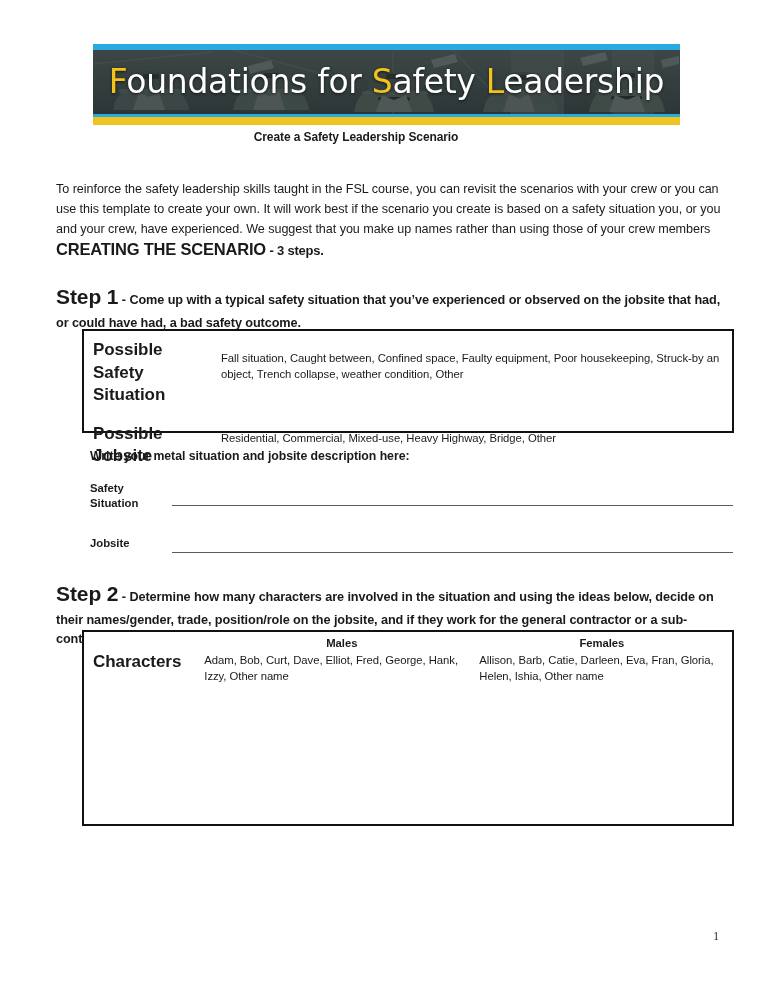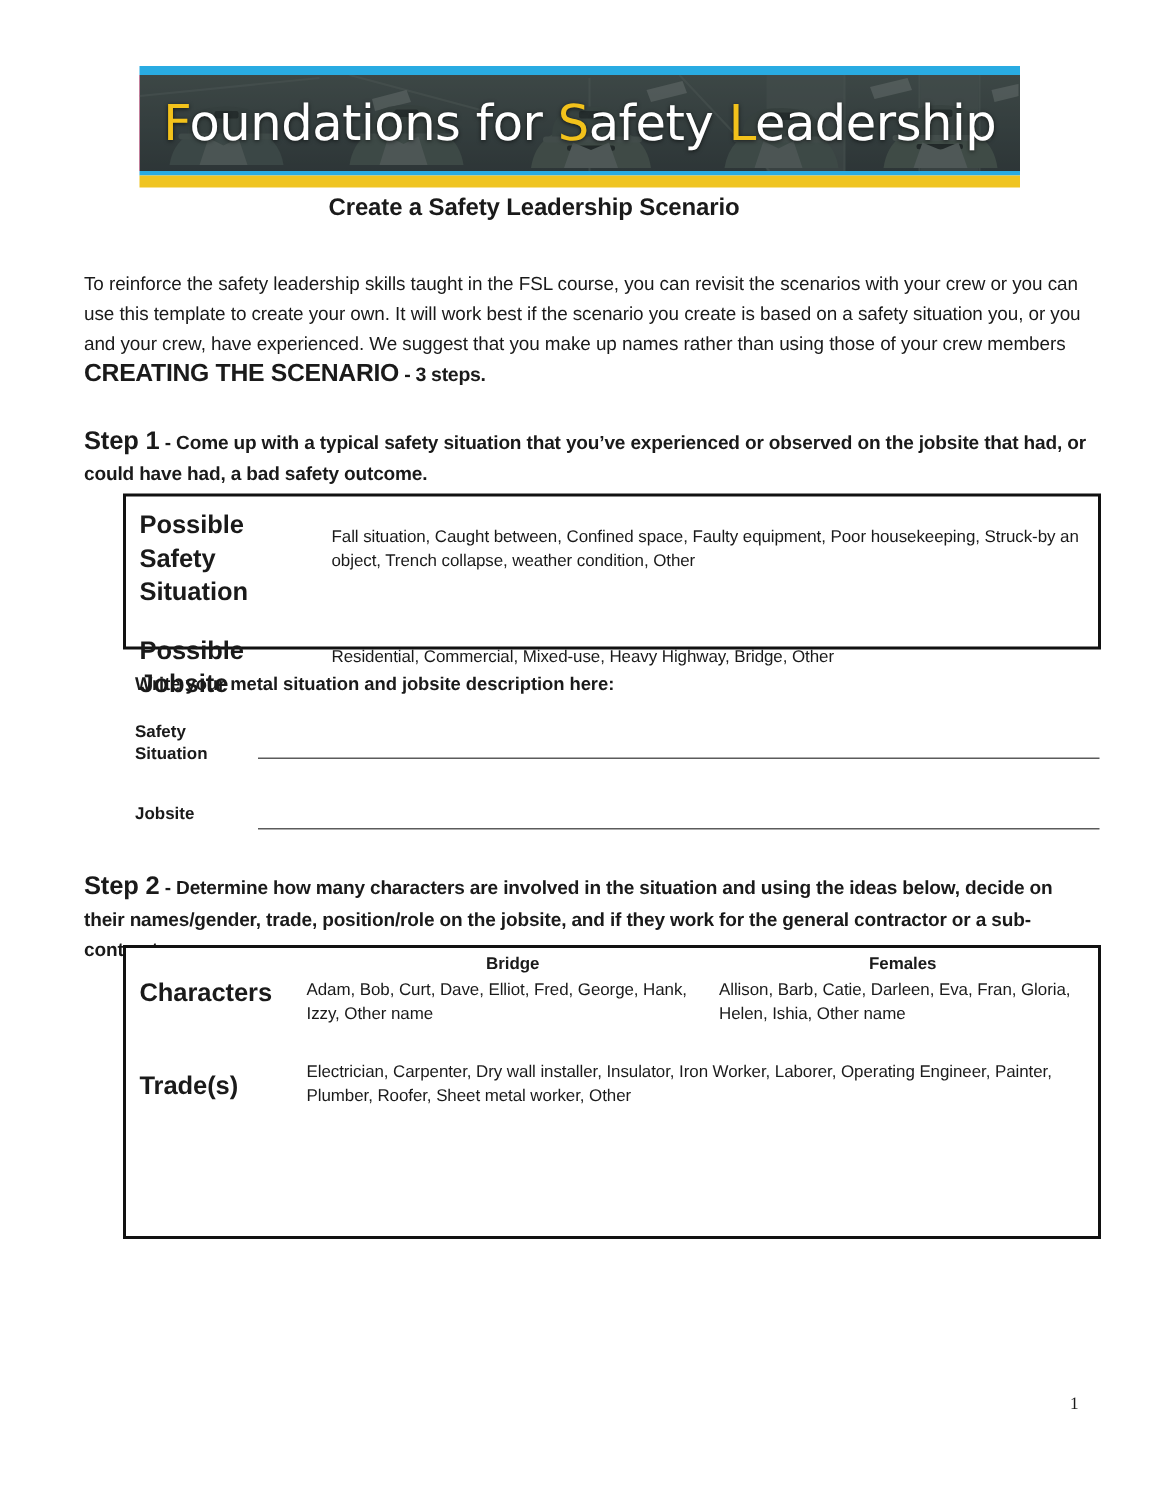--- a/index.html
+++ b/index.html
@@ -79,21 +79,21 @@
     white-space: nowrap;
   }
   .banner-title .cap { color: #F3C21B; }
 
   
   .doc-title {
     position: absolute;
     left: 0; top: 130px;
     width: 712px;
     text-align: center;
-    font-size: 16px;
+    font-size: 12px;
     font-weight: bold;
     letter-spacing: -0.1px;
   }
 
   
   .intro {
     position: absolute;
     left: 56px;
     top: 166px;
     width: 672px;
@@ -120,21 +120,21 @@
   .step {
     position: absolute;
     left: 56px;
     width: 676px;
     font-size: 12.7px;
     line-height: 1.55;
     font-weight: bold;
     letter-spacing: -0.1px;
   }
   .step .step-label {
-    font-size: 17px;
+    font-size: 21px;
     font-weight: bold;
   }
   #step1 { top: 281px; }
   #step2 { top: 578px; }
 
   
   .box {
     position: absolute;
     border: 2.5px solid #111;
     background: #fff;
@@ -396,30 +396,26 @@
   <span class="step-label">Step 2</span><span> - Determine how many characters are involved in the situation and using the ideas below, decide on their names/gender, trade, position/role on the jobsite, and if they work for the general contractor or a sub-contractor.</span>
 </div>
 
 <div class="box" id="box2">
   <table>
     <tbody>
         <tr class="r1">
       <td class="lbl colw">Characters</td>
       <td class="val">
         <div class="gender-head">
-          <div class="gcol-m">Bridge</div>
+          <div class="gcol-m">Males</div>
           <div class="gcol-f">Females</div>
         </div>
         <div class="gender-body">
           <div class="gbody-m">Adam, Bob, Curt, Dave, Elliot, Fred, George, Hank, Izzy, Other name</div>
           <div class="gbody-f">Allison, Barb, Catie, Darleen, Eva, Fran, Gloria, Helen, Ishia, Other name</div>
         </div>
       </td>
     </tr>
-    <tr class="r3">
-      <td class="lbl colw">Trade(s)</td>
-      <td class="val">Electrician, Carpenter,  Dry wall installer,  Insulator,  Iron Worker, Laborer, Operating Engineer, Painter, Plumber, Roofer, Sheet metal worker, Other</td>
-    </tr>
   </tbody>
     </table>
 </div>
 
 <div class="page-num">1</div>
 
 </body></html>

